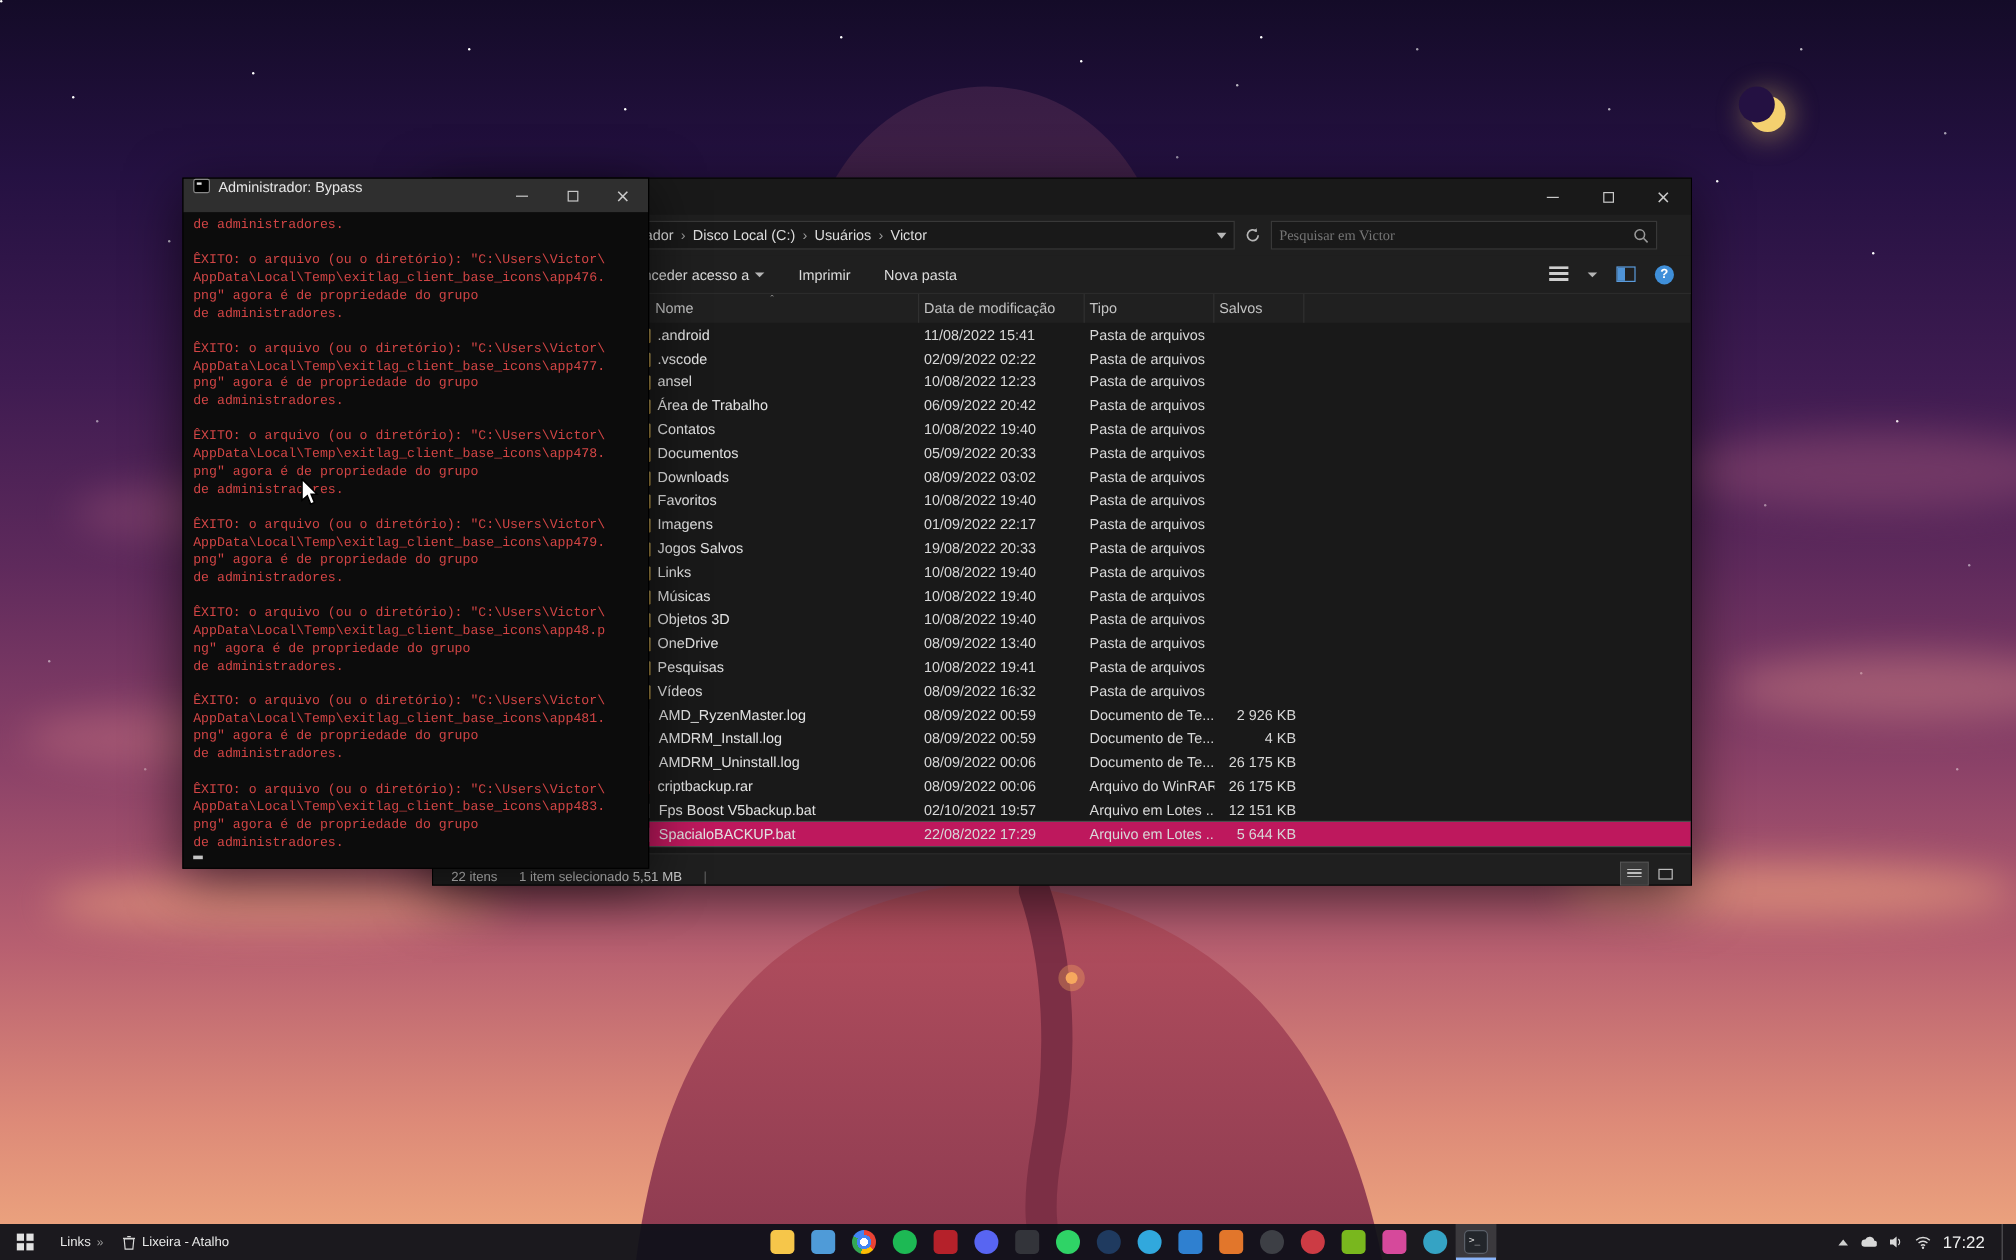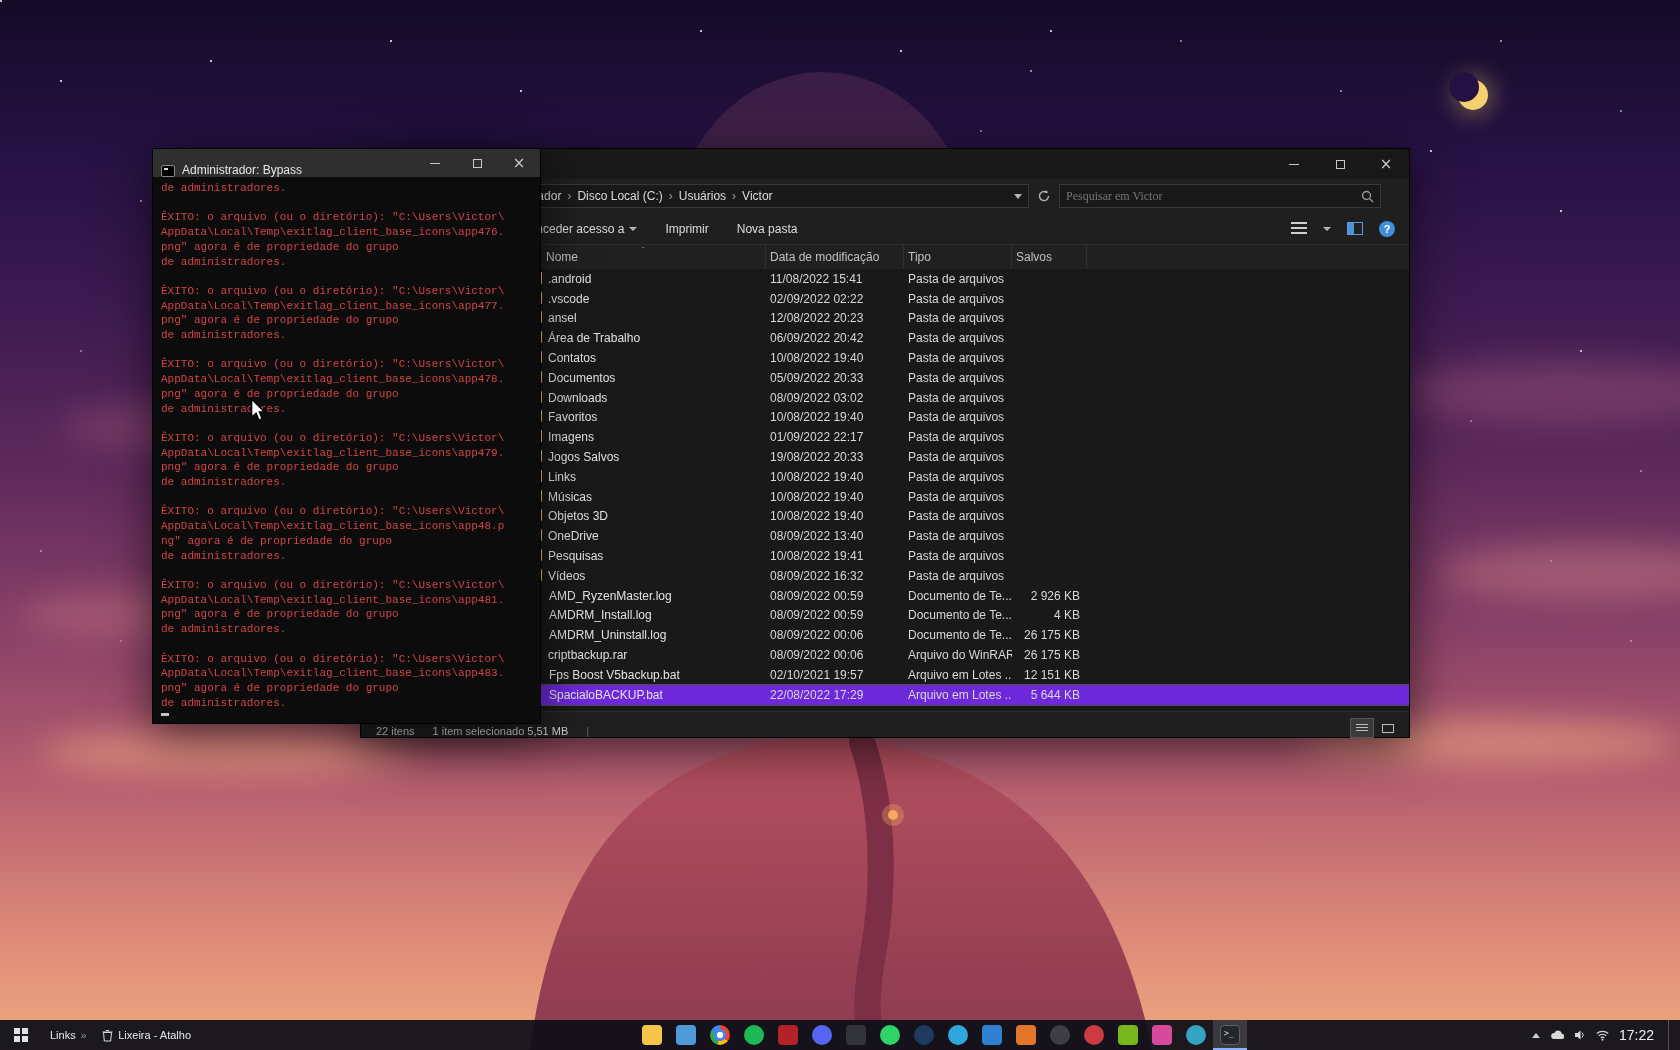--- a/index.html
+++ b/index.html
@@ -72,23 +72,23 @@
   .ex-header{height:24px;display:flex;align-items:center;padding-left:165px;color:#c2c2c2;
     font-size:12px;flex:none;position:relative}
   .hcell{height:100%;display:flex;align-items:center;border-right:1px solid #303030;padding-left:4px}
   .hc-name{width:240px;padding-left:20px;position:relative}
   .hc-date{width:138px}
   .hc-type{width:108px}
   .hc-size{width:75px}
   .sort-caret{position:absolute;left:116px;top:0;color:#9a9a9a;font-size:8px}
   .ex-list{flex:1;background:#191919;overflow:hidden;padding-left:165px}
   .frow{height:19.8px;display:flex;align-items:center;font-size:12px;color:#e2e2e2}
-  .frow.selected{background:#6d28d9;outline:1px solid #4d4d4d}
+  .frow.selected{background:#be185d;outline:1px solid #4d4d4d}
   .fc{white-space:nowrap;overflow:hidden}
-  .fc.name{width:240px;display:flex;align-items:flex-start;gap:6px;padding-left:2px}
+  .fc.name{width:240px;display:flex;align-items:flex-end;gap:6px;padding-left:2px}
   .fc.date{width:138px;padding-left:4px;color:#d8d8d8}
   .fc.type{width:108px;padding-left:4px;color:#d8d8d8}
   .fc.size{width:72px;text-align:right;padding-right:4px;color:#d8d8d8}
   .ficon{width:14px;height:12px;flex:none;position:relative;border-radius:1px}
   .ficon.folder{background:linear-gradient(#f9d877,#e9b94d)}
   .ficon.folder::before{content:"";position:absolute;top:-2px;left:0;width:6px;height:3px;
     background:#e9b94d;border-radius:1px 1px 0 0}
   .ficon.log{width:11px;height:13px;margin:0 2px;background:#efefef;
     box-shadow:inset 0 -2px 0 #efefef;border-radius:1px;
     background-image:repeating-linear-gradient(#9fb0c0 0 1px,transparent 1px 3px);
@@ -102,21 +102,21 @@
     align-items:flex-end;padding:0 10px 0 15px;gap:18px;color:#cfcfcf;font-size:11px;flex:none}
   .st-div{color:#606060}
   .st-right{margin-left:auto;display:flex;gap:4px}
   .sicon{width:22px;height:18px;display:flex;align-items:center;justify-content:center}
   .sicon.on{background:#3a3a3a;outline:1px solid #555}
   .sicon span{width:12px;height:9px;background:repeating-linear-gradient(#bdbdbd 0 1px,transparent 1px 3px)}
   .sicon.thumb span{background:none;border:1px solid #bdbdbd}
 
   
   #cmd{left:152px;top:148px;width:389px;height:576px;background:#0c0c0c;z-index:20}
-  .cmd-titlebar{height:28px;background:#2f2f2f;display:flex;align-items:flex-end;padding-left:8px;
+  .cmd-titlebar{height:28px;background:#2f2f2f;display:flex;align-items:flex-start;padding-left:8px;
     gap:7px;color:#e6e6e6;font-size:12px;flex:none}
   .cmd-ic{width:14px;height:12px;background:#000;border:1px solid #888;border-radius:2px;position:relative}
   .cmd-ic::after{content:"";position:absolute;left:2px;top:2px;width:4px;height:2px;background:#dedede}
   .cmd-caps{margin-left:auto;display:flex;height:100%}
   .cmd-caps .cap{width:42px}
   .cmd-body{flex:1;background:#0c0c0c;padding:4px 8px;overflow:hidden}
   .cmd-out{font-family:Liberation Mono, monospace;font-size:11px;line-height:14.7px;
     color:#d24545;white-space:pre}
   .cmd-cursor{width:8px;height:3px;background:#c4c4c4;margin-top:3px}
 
@@ -281,21 +281,21 @@
           </span>
           <span class="fc date">02/09/2022 02:22</span>
           <span class="fc type">Pasta de arquivos</span>
           <span class="fc size"></span>
         </div>
         <div class="frow">
           <span class="fc name">
             <span class="ficon folder"></span>
             <span>ansel</span>
           </span>
-          <span class="fc date">12/08/2022 20:23</span>
+          <span class="fc date">10/08/2022 12:23</span>
           <span class="fc type">Pasta de arquivos</span>
           <span class="fc size"></span>
         </div>
         <div class="frow">
           <span class="fc name">
             <span class="ficon folder"></span>
             <span>Área de Trabalho</span>
           </span>
           <span class="fc date">06/09/2022 20:42</span>
           <span class="fc type">Pasta de arquivos</span>

